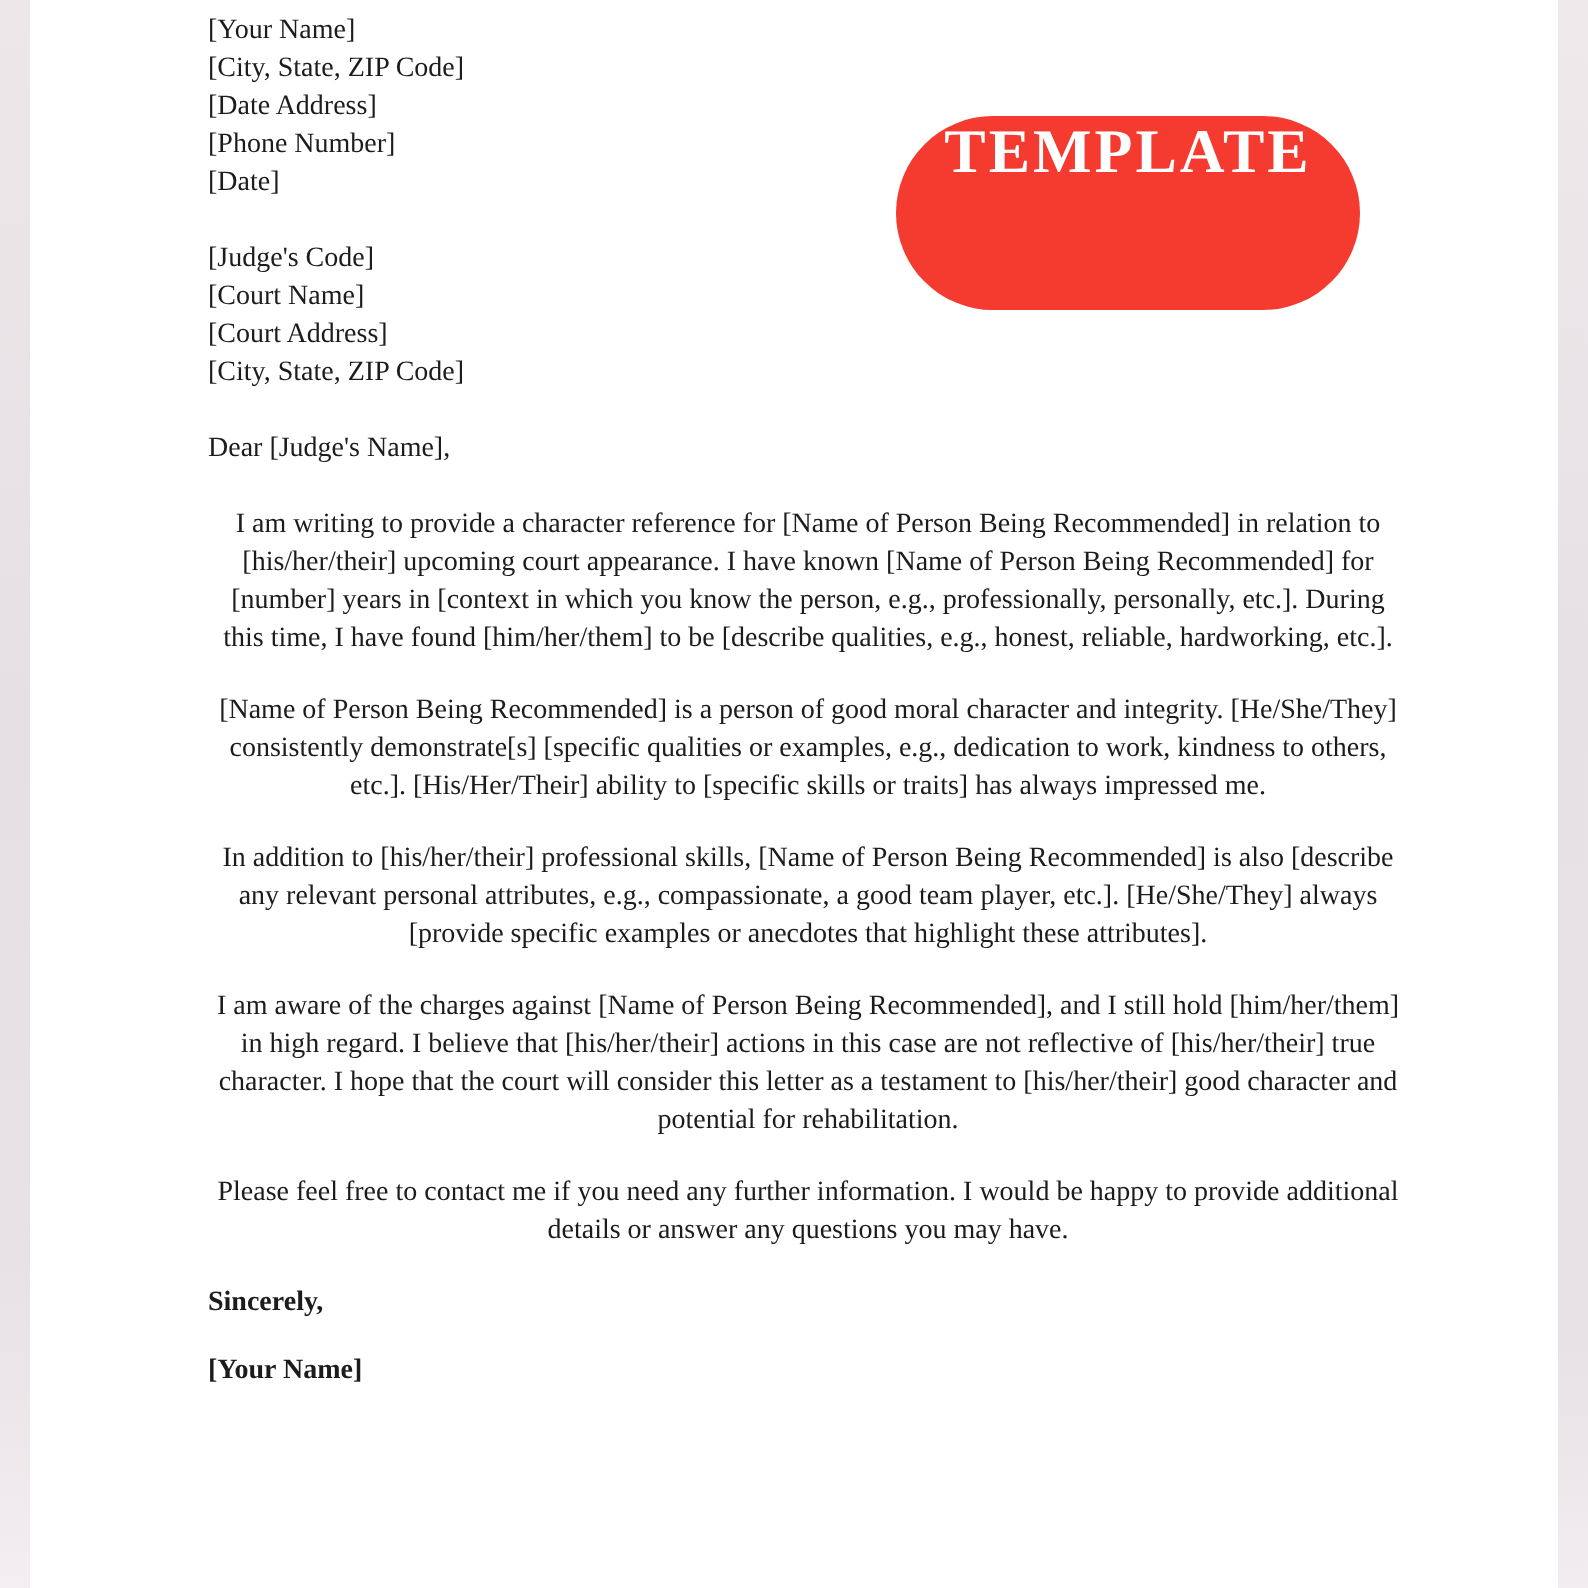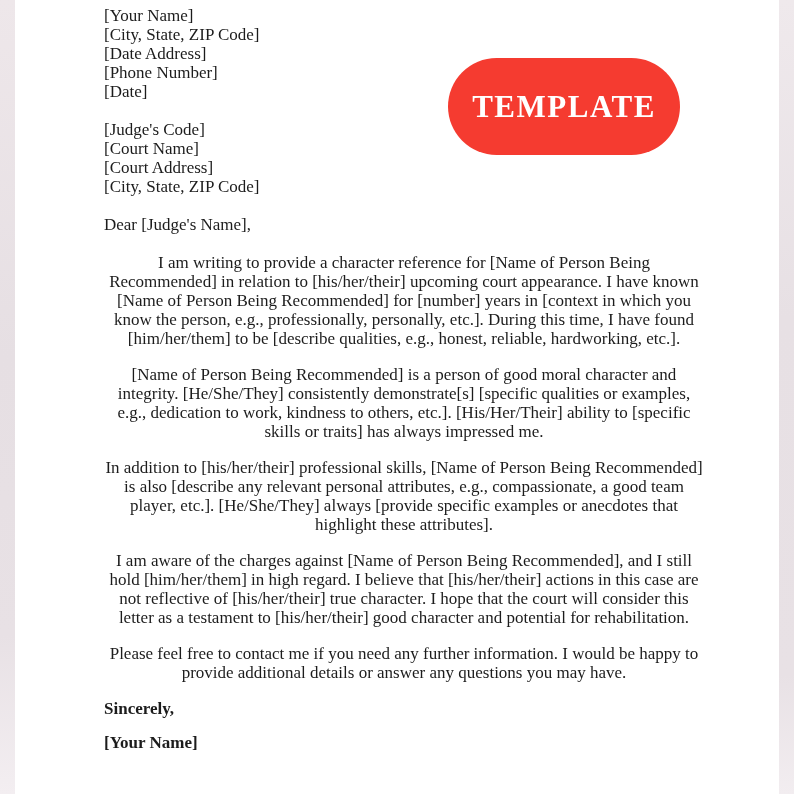--- a/index.html
+++ b/index.html
@@ -27,21 +27,21 @@
   }
   .edge-strip.right {
     right: 0;
     background: linear-gradient(180deg, #efe9ec 0%, #e7e0e4 40%, #e8e1e5 85%, #f2edf0 100%);
   }
   .letter {
     position: absolute;
     left: 104px;
     top: 6px;
     width: 600px;
-    font-size: 17px;
+    font-size: 14px;
     line-height: 19px;
   }
   .block {
     margin: 0 0 19px 0;
   }
   .block .line {
     white-space: nowrap;
   }
   .para {
     margin: 0 0 17px 0;
@@ -53,21 +53,20 @@
   }
   .badge {
     position: absolute;
     left: 448px;
     top: 58px;
     width: 232px;
     height: 97px;
     border-radius: 49px;
     background: #f53b30;
     display: flex;
-    align-items: center;
     justify-content: center;
   }
   .badge-label {
     color: #ffffff;
     font-family: "Liberation Serif", serif;
     font-weight: 700;
     font-size: 31px;
     letter-spacing: 1.5px;
   }
 </style>

